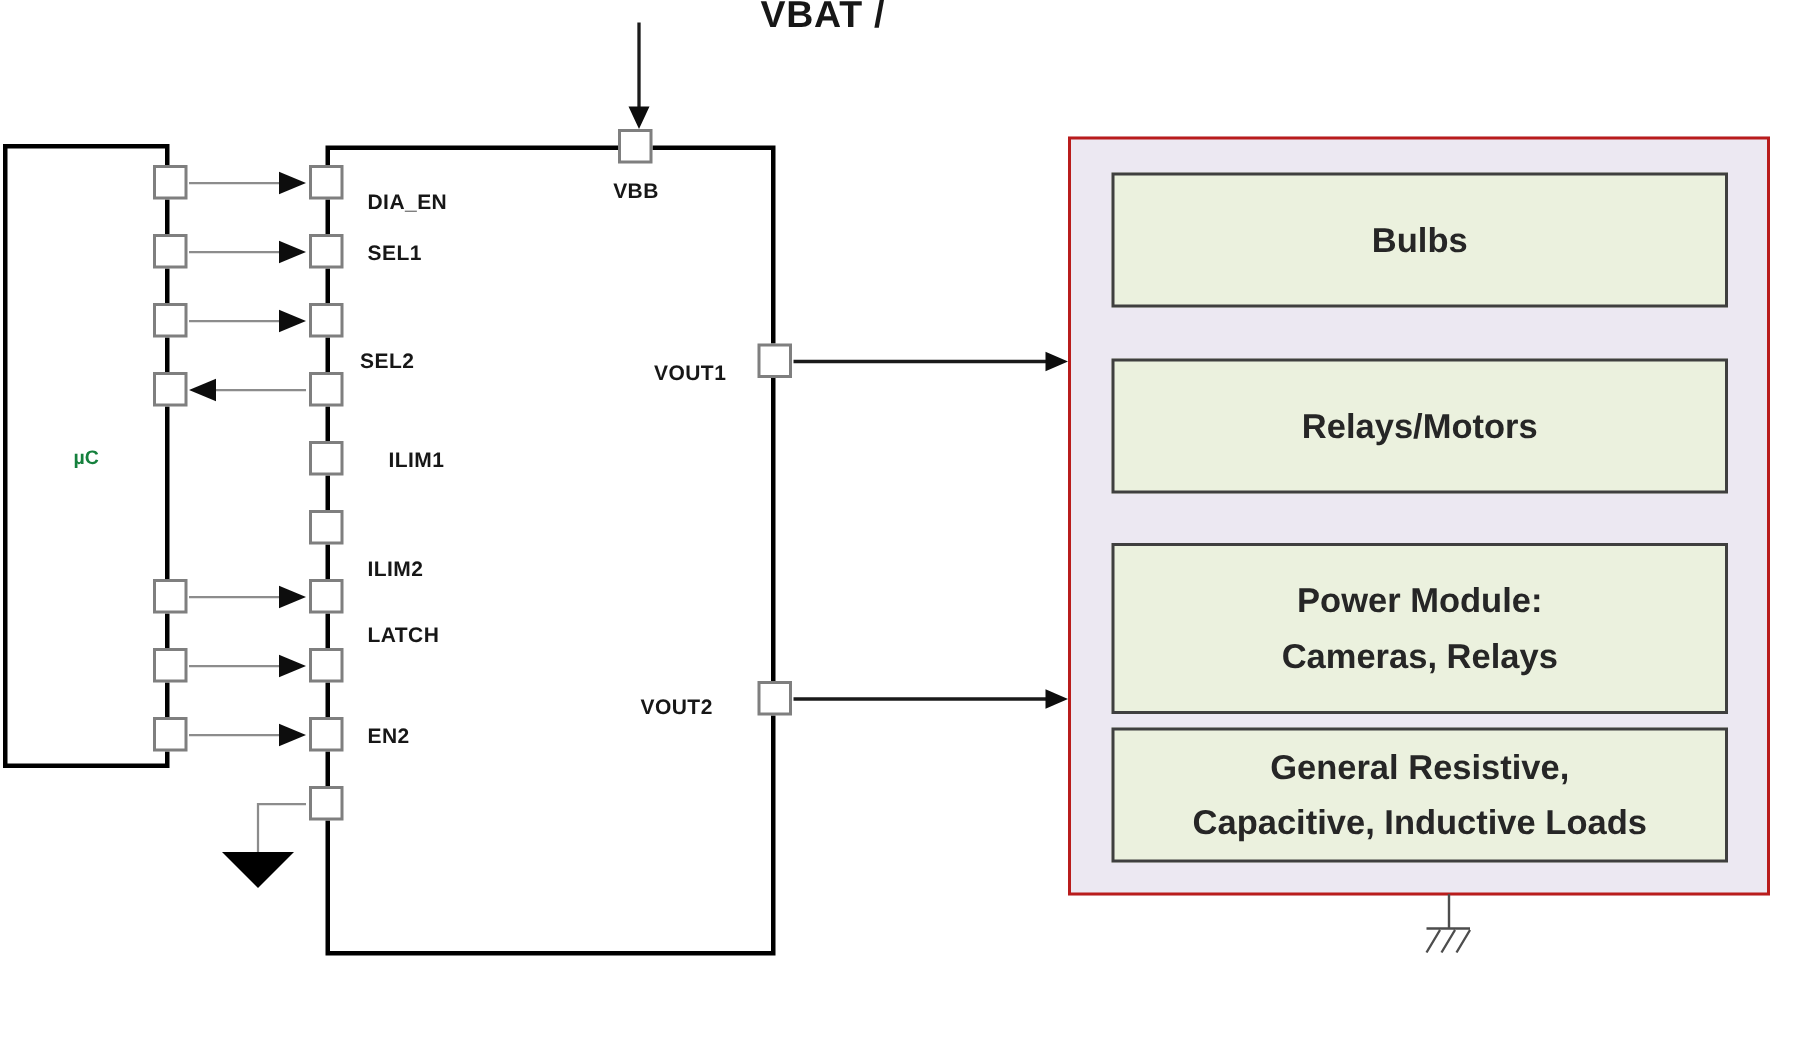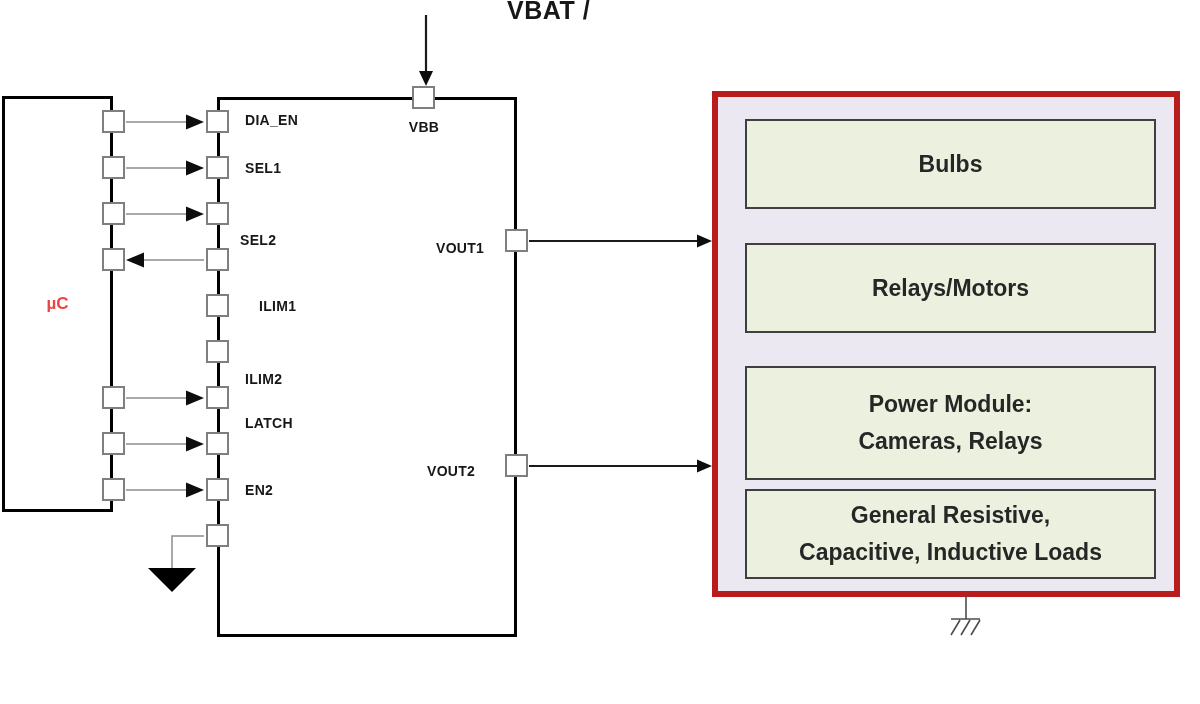--- a/index.html
+++ b/index.html
@@ -14,21 +14,21 @@
     position:absolute;
     border:3px solid #000000;
     background:#ffffff;
     box-sizing:border-box;
     z-index:1;
   }
   .mcu-label{
     position:absolute;
     inset:0;
     display:flex;align-items:center;justify-content:center;
-    font-weight:bold;font-size:17px;color:#ef4444;
+    font-weight:bold;font-size:13px;color:#15803d;
   }
   .pin{
     position:absolute;
     width:23px;height:23px;
     background:#ffffff;
     border:2px solid #7f7f7f;
     box-sizing:border-box;
     z-index:4;
   }
   .pinlabel{
@@ -45,21 +45,21 @@
     position:absolute;
     left:507px;top:-4px;
     font-weight:bold;font-size:25px;color:#171717;
     letter-spacing:.5px;
     z-index:3;
   }
   .loads-panel{
     position:absolute;
     left:712px;top:91px;width:468px;height:506px;
     background:#ece8f2;
-    border:6px solid #b91c1c;
+    border:2px solid #b91c1c;
     box-sizing:border-box;
     z-index:1;
   }
   .loadbox{
     position:absolute;
     left:27px;width:411px;height:90px;
     background:#ebf1de;
     border:2px solid #3f3f3f;
     box-sizing:border-box;
     display:flex;flex-direction:column;align-items:center;justify-content:center;
@@ -165,21 +165,21 @@
   <div class="pin" style="left:206px;top:156px;"></div>
   <div class="pin" style="left:206px;top:202px;"></div>
   <div class="pin" style="left:206px;top:248px;"></div>
   <div class="pin" style="left:206px;top:294px;"></div>
   <div class="pin" style="left:206px;top:340px;"></div>
   <div class="pin" style="left:206px;top:386px;"></div>
   <div class="pin" style="left:206px;top:432px;"></div>
   <div class="pin" style="left:206px;top:478px;"></div>
   <div class="pin" style="left:206px;top:524px;"></div>
 
-  <div class="pinlabel" style="left:245px;top:120px;">DIA_EN</div>
+  <div class="pinlabel" style="left:245px;top:134px;">DIA_EN</div>
   <div class="pinlabel" style="left:245px;top:168px;">SEL1</div>
   <div class="pinlabel" style="left:240px;top:240px;">SEL2</div>
   <div class="pinlabel" style="left:245px;top:306px;margin-left:14px;">ILIM1</div>
   <div class="pinlabel" style="left:245px;top:379px;text-align:right;">ILIM2</div>
   <div class="pinlabel" style="left:245px;top:423px;">LATCH</div>
   <div class="pinlabel" style="left:245px;top:490px;">EN2</div>
 
   <div class="pin" style="left:505px;top:229px;"></div>
   <div class="pin" style="left:505px;top:454px;"></div>
   <div class="pinlabel" style="left:436px;top:248px;">VOUT1</div>

